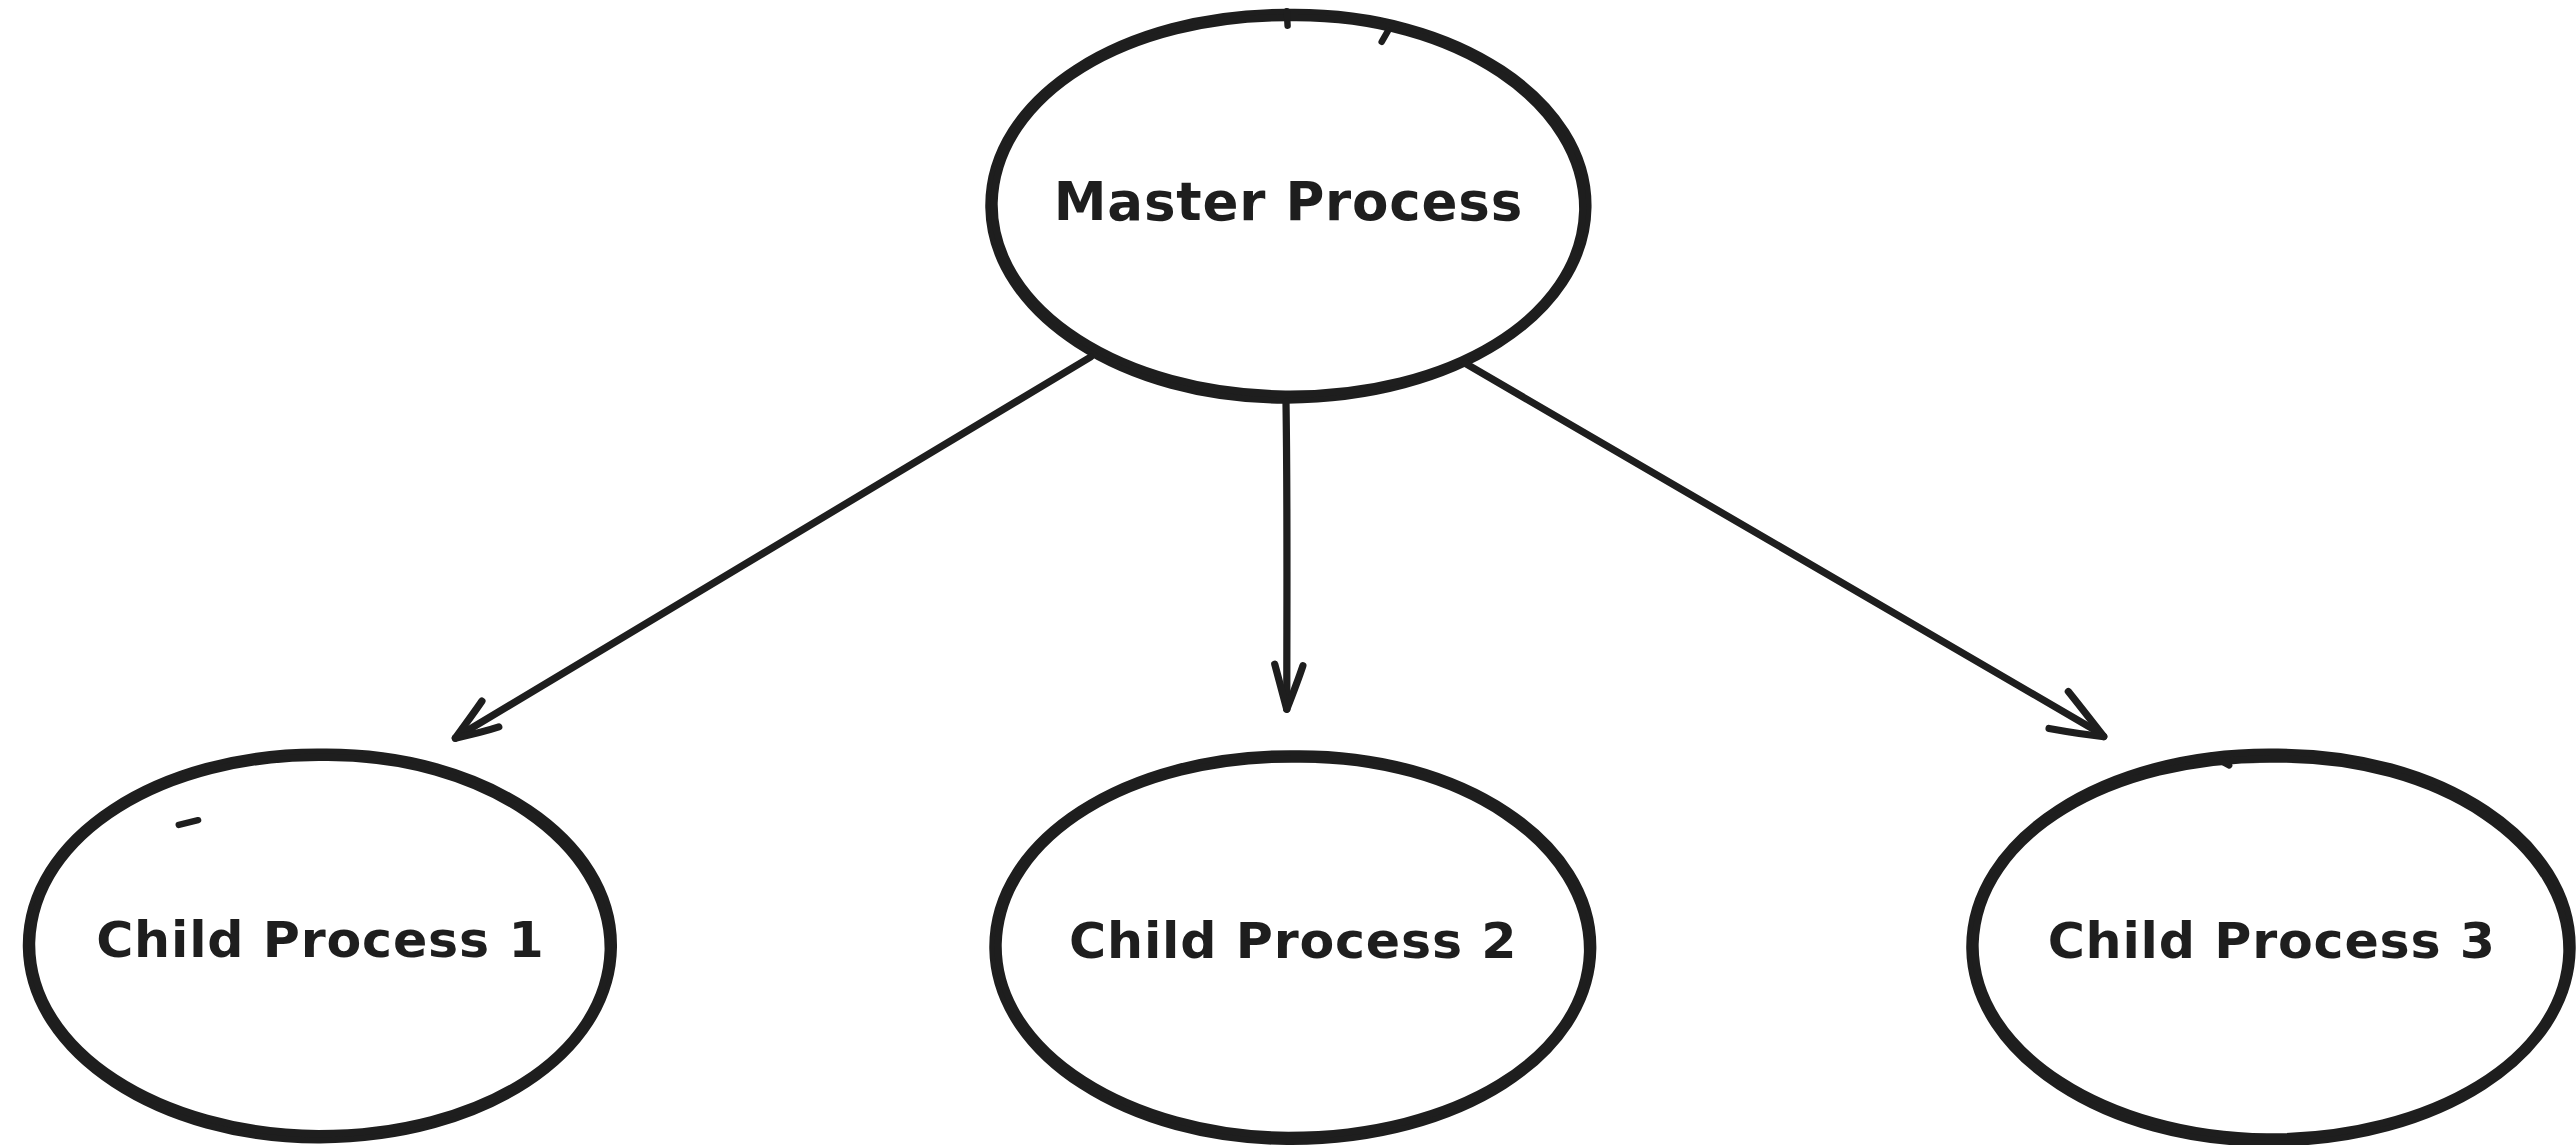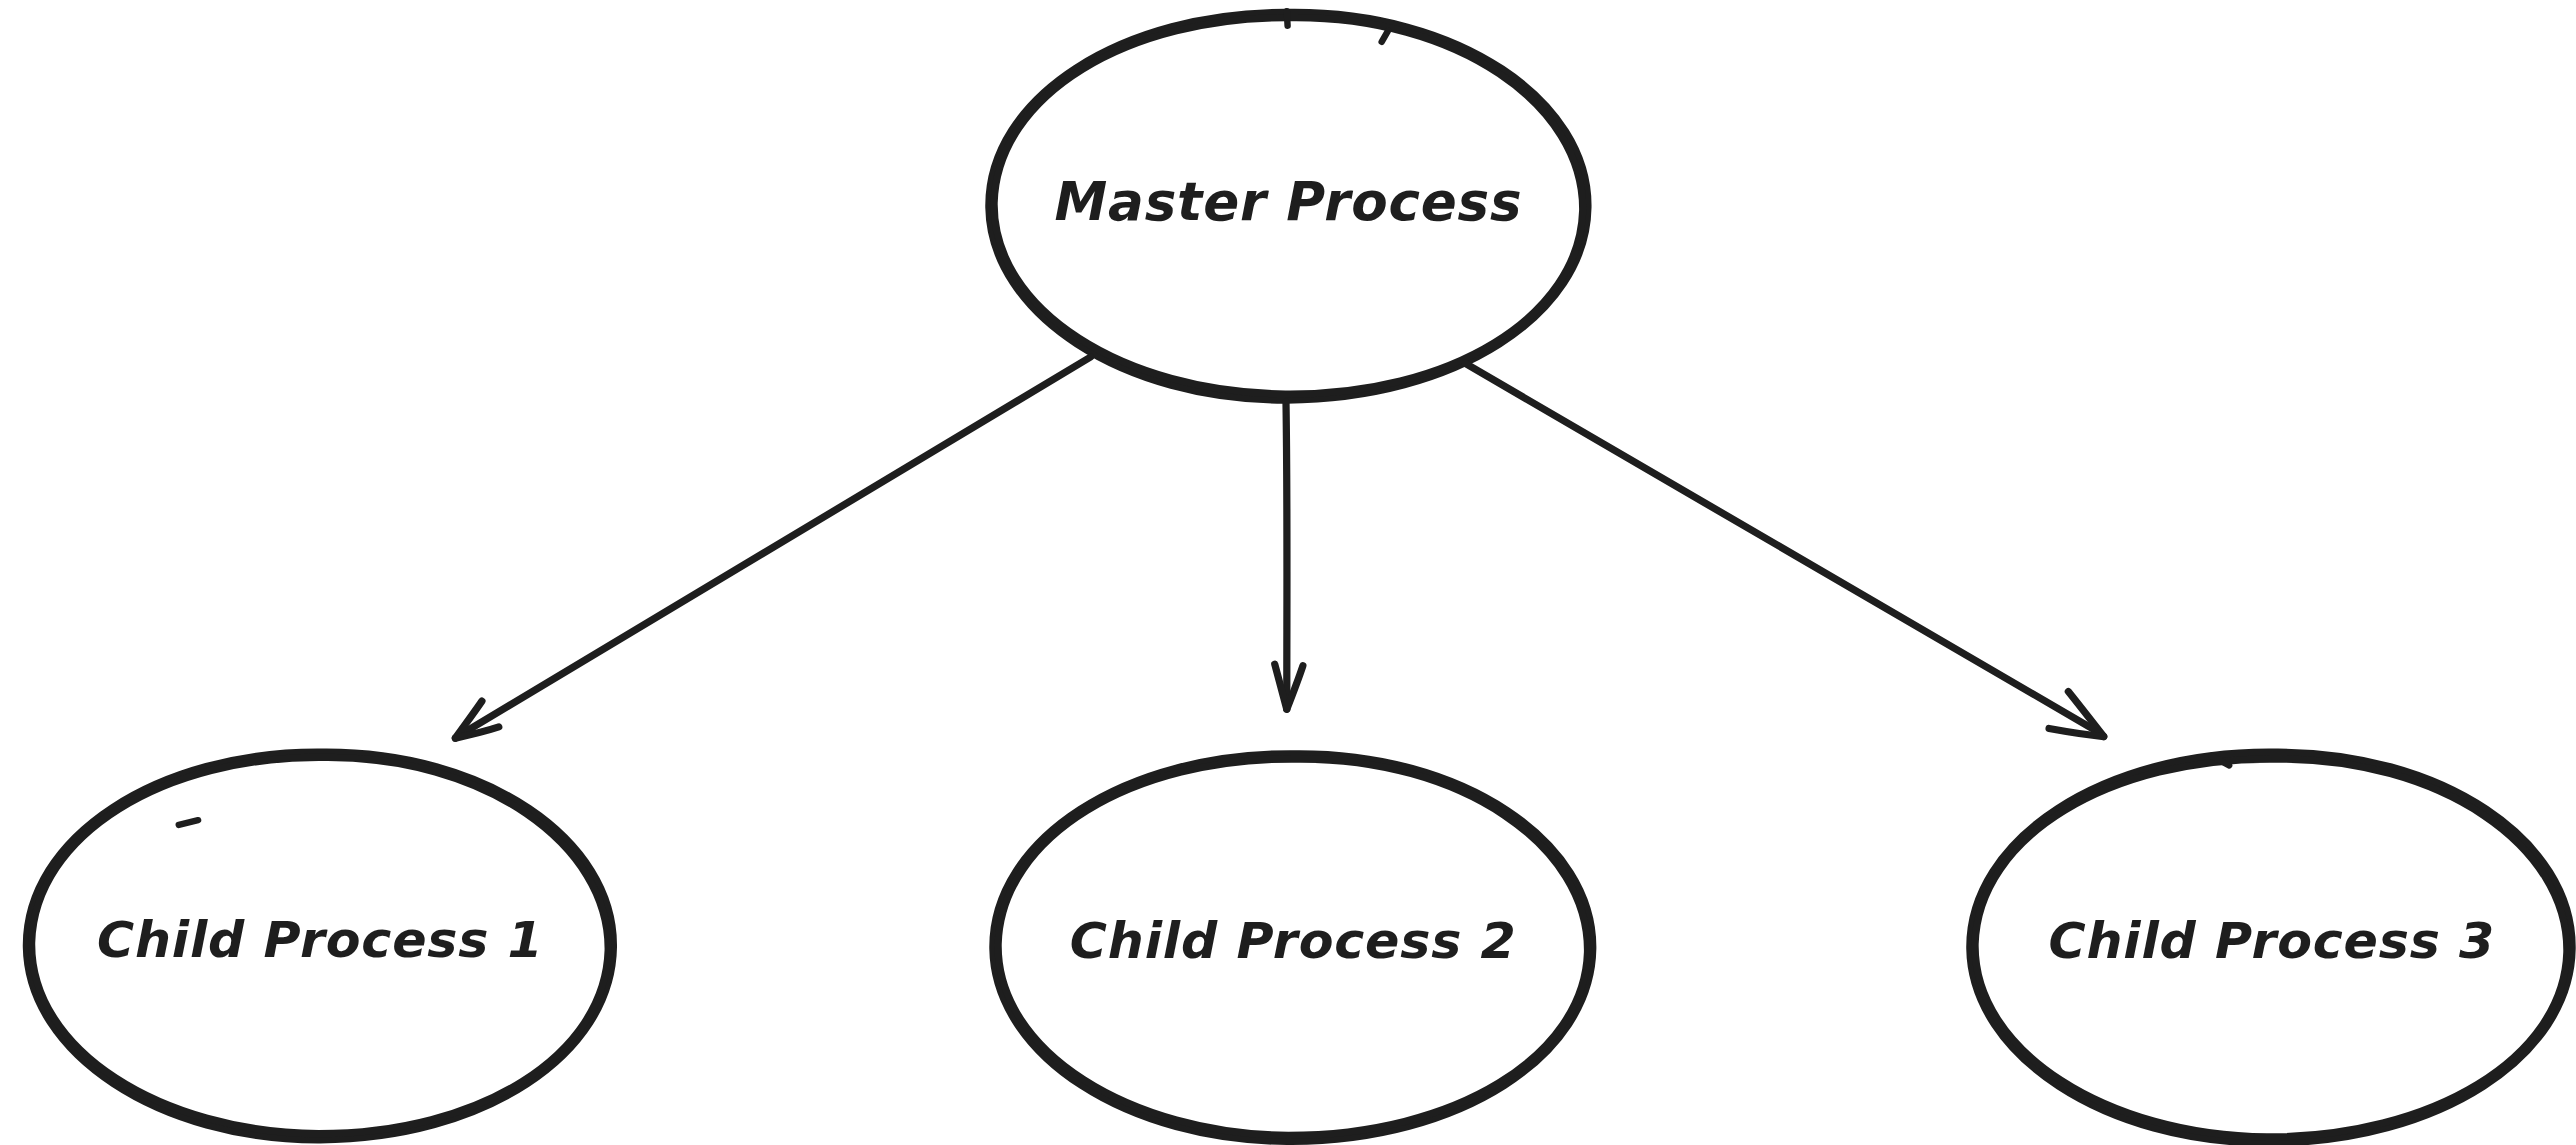--- a/index.html
+++ b/index.html
@@ -8,21 +8,20 @@
     background: #ffffff;
     width: 2576px;
     height: 1145px;
     overflow: hidden;
   }
   .canvas-wrap {
     position: relative;
     width: 2576px;
     height: 1145px;
     background: #ffffff;
-    font-style: italic;
   }
   svg.diagram {
     position: absolute;
     inset: 0;
     display: block;
   }
   .node-label {
     font-family: "DejaVu Sans", sans-serif;
     font-weight: bold;
     letter-spacing: 1px;

